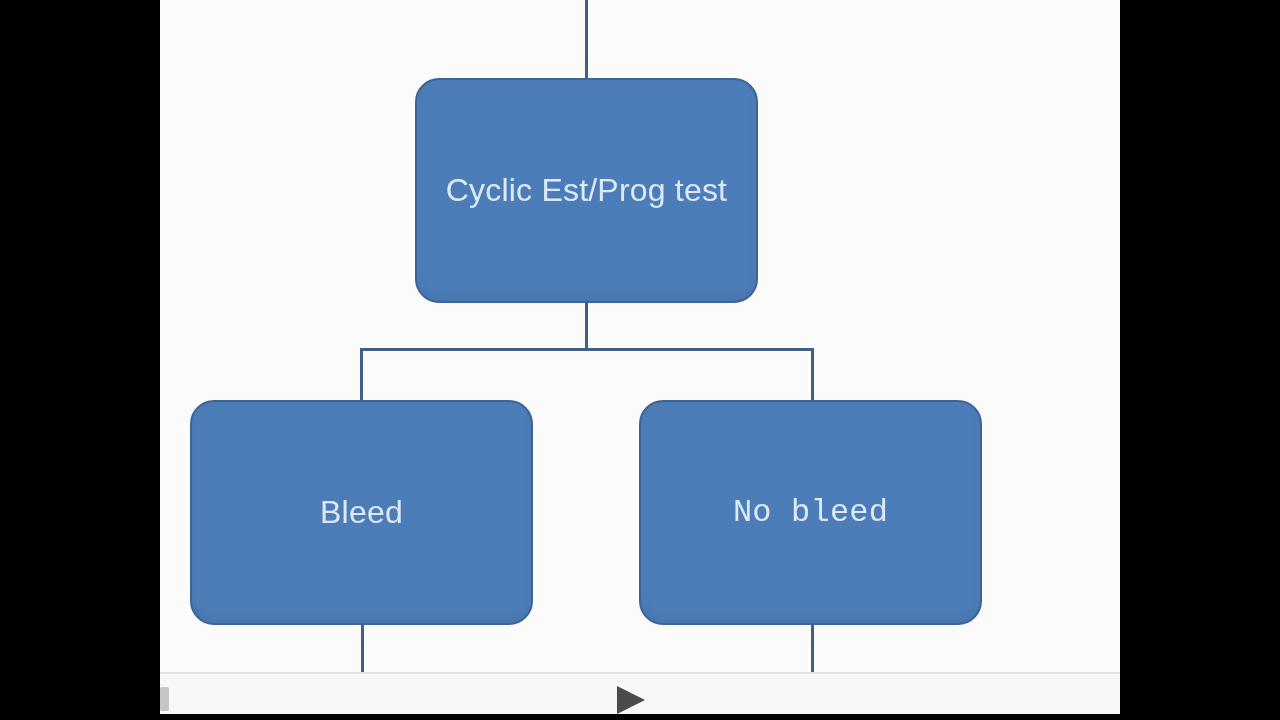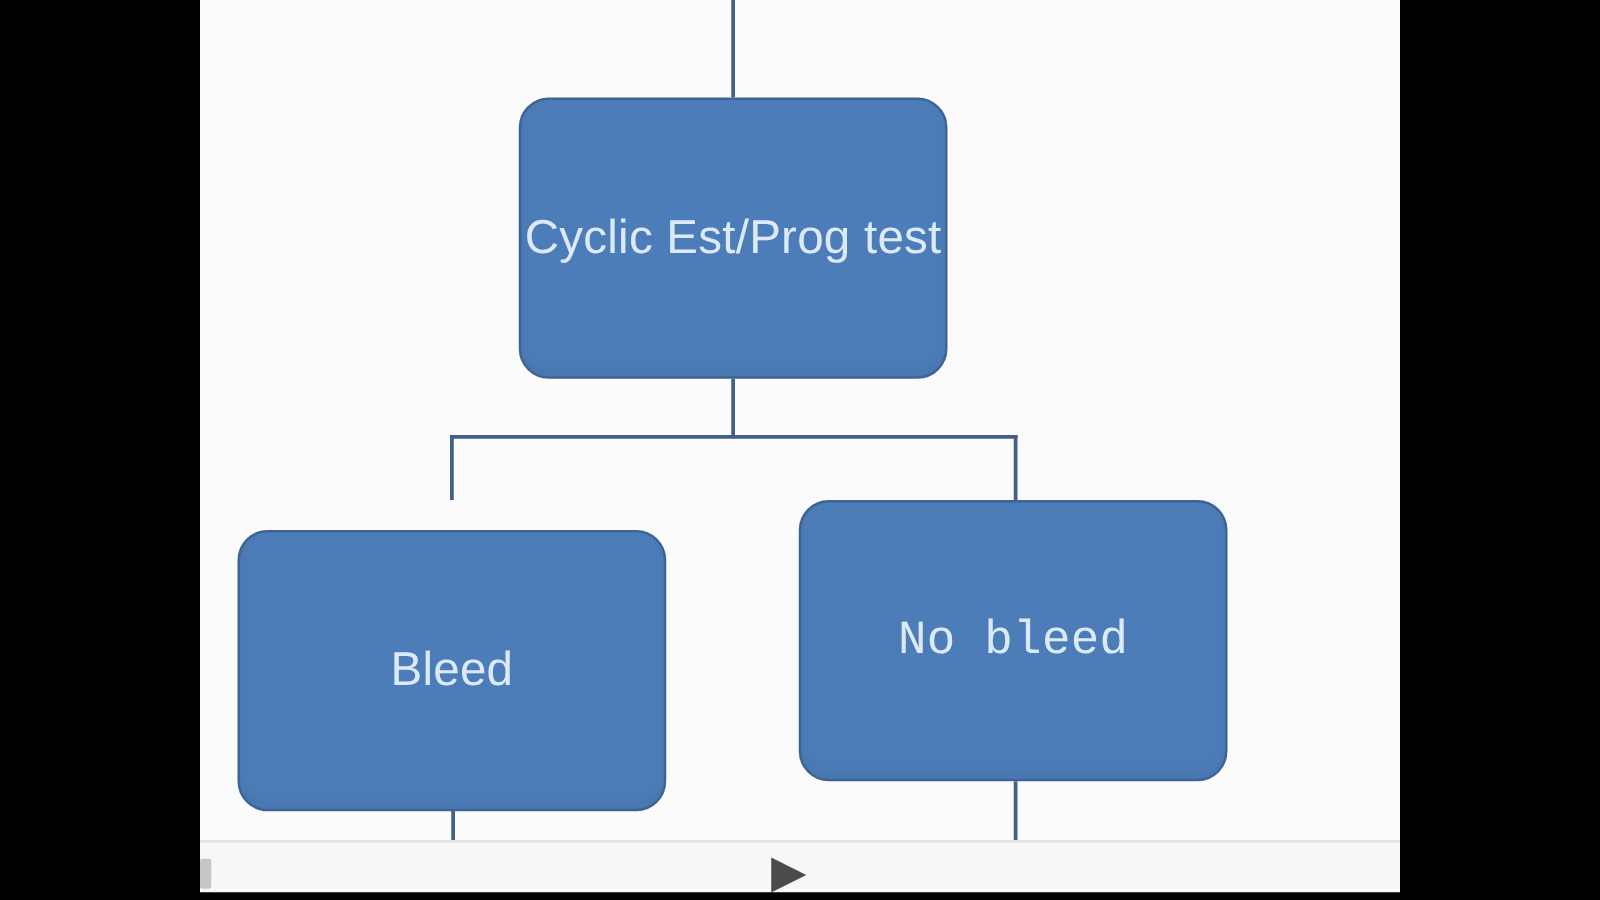--- a/index.html
+++ b/index.html
@@ -35,25 +35,25 @@
     background: var(--node-fill, #4d7db9);
     border: 2px solid var(--node-border, #3d6494);
     border-radius: 24px;
     display: flex;
     align-items: center;
     justify-content: center;
     box-shadow: inset 0 -6px 10px rgba(0,0,0,0.06);
   }
   .node span {
     color: var(--node-text, #dce9f7);
-    font-size: 38px;
+    font-size: 32px;
     letter-spacing: 0.2px;
   }
   .node-root   { left: 255px; top: 78px;  }  
-  .node-left   { left: 30px;  top: 400px; margin-top: 24px; }  
+  .node-left   { left: 30px;  top: 400px; }  
   .node-right  { left: 479px; top: 400px; font-family: Liberation Mono, monospace; }  
 
   
   .edge {
     position: absolute;
     background: var(--connector, #426086);
   }
   .edge-top-in       { left: 425px; top: 0;     width: 3px;   height: 78px; }
   .edge-root-out     { left: 425px; top: 303px; width: 3px;   height: 47px; }
   .edge-branch-h     { left: 200px; top: 348px; width: 454px; height: 3px;  }

